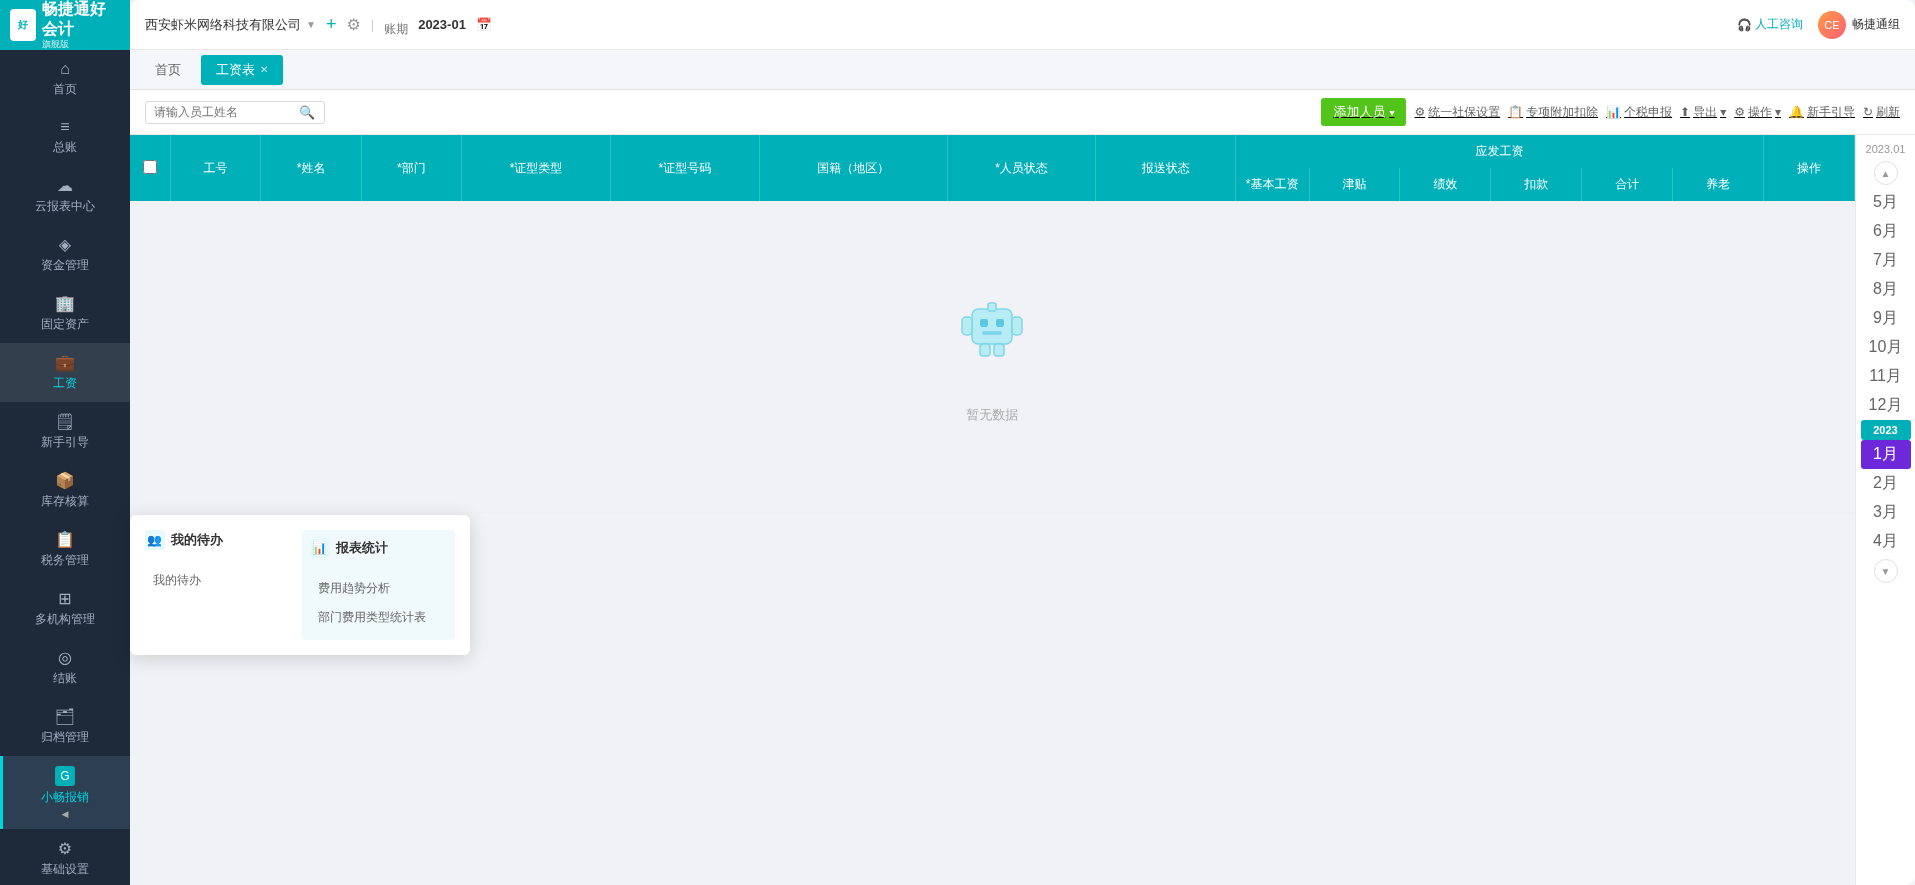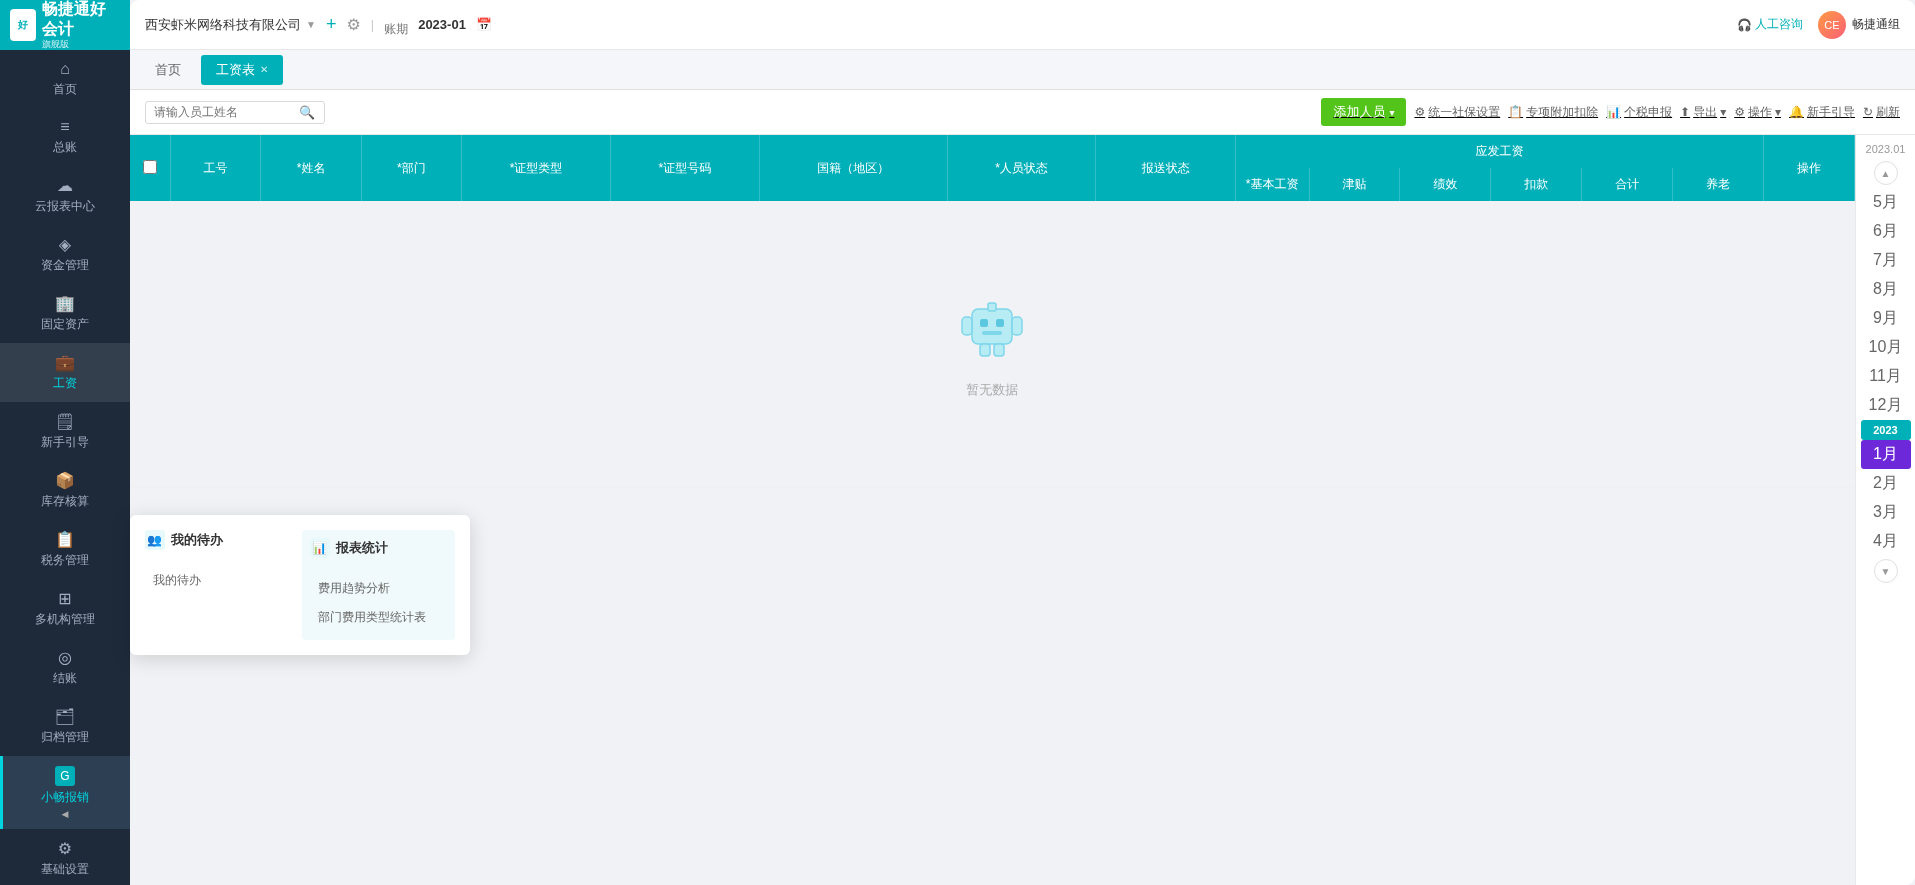--- a/index.html
+++ b/index.html
@@ -190,21 +190,21 @@
       flex-direction: column;
       align-items: center;
       justify-content: center;
       padding: 80px 0;
       color: #999;
     }
     .empty-icon {
       width: 80px; height: 80px;
       margin-bottom: 12px;
     }
-    .empty-text { font-size: 13px; color: #aaa; }
+    .empty-text { font-size: 13px; color: #aaa; margin-top: 25px; }
 
     
     .dropdown-popup {
       position: absolute;
       left: 130px;
       bottom: 230px;
       width: 340px;
       background: #fff;
       border-radius: 6px;
       box-shadow: 0 4px 20px rgba(0,0,0,0.15);

